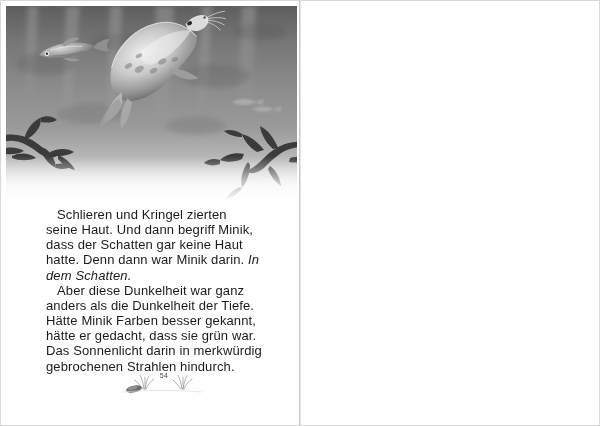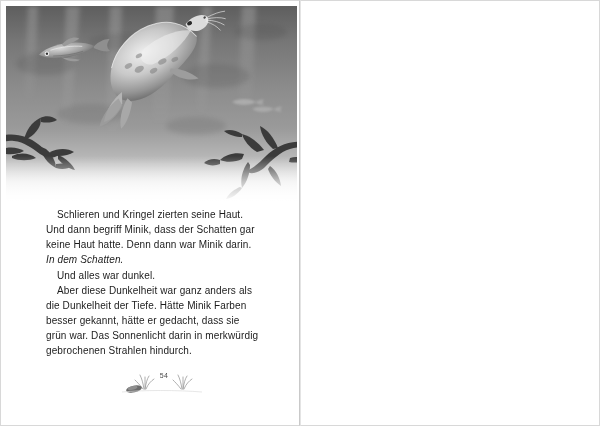--- a/index.html
+++ b/index.html
@@ -48,21 +48,21 @@
     width: 291px;
     height: 197px;
     overflow: hidden;
     background: #8d8d8d;
   }
   .illo-svg { display: block; width: 291px; height: 197px; }
 
   
   .textcol {
     position: absolute;
-    font-size: 10px;
+    font-size: 13px;
     line-height: 15.15px;
     color: #1b1b1b;
     text-align: left;
     letter-spacing: 0.12px;
   }
   .textcol.left-col {
     left: 45px;
     top: 206px;
     width: 216px;
   }
@@ -244,21 +244,20 @@
             <stop offset="0%" stop-color="#ffffff" stop-opacity="0"></stop>
             <stop offset="55%" stop-color="#ffffff" stop-opacity="0.70"></stop>
             <stop offset="100%" stop-color="#ffffff" stop-opacity="1"></stop>
           </linearGradient>
         </defs>
       </svg>
     </div>
 
     <div class="textcol left-col">
         <p class="para"><span>Schlieren und Kringel zierten seine Haut. Und dann begriff Minik, dass der Schatten gar keine Haut hatte. Denn dann war Minik darin. </span><em>In dem Schatten.</em></p>
-        <p class="para"><span>Und alles war dunkel.</span></p>
         <p class="para"><span>Aber diese Dunkelheit war ganz anders als die Dunkelheit der Tiefe. Hätte Minik Farben besser gekannt, hätte er gedacht, dass sie grün war. Das Sonnenlicht darin in merkwürdig gebrochenen Strahlen hindurch.</span></p>
       </div>
 
     <div class="folio folio-left">
       <svg class="folio-svg" viewBox="0 0 100 30">
         <g stroke="#9a9a9a" stroke-width="0.8" fill="none" stroke-linecap="round">
           <path d="M30,22 C29,16 28,12 26,8"></path>
           <path d="M31,22 C32,16 33,12 35,9"></path>
           <path d="M31,22 C31,17 31,13 31,10"></path>
           <path d="M32,22 C34,17 37,14 40,12"></path>

